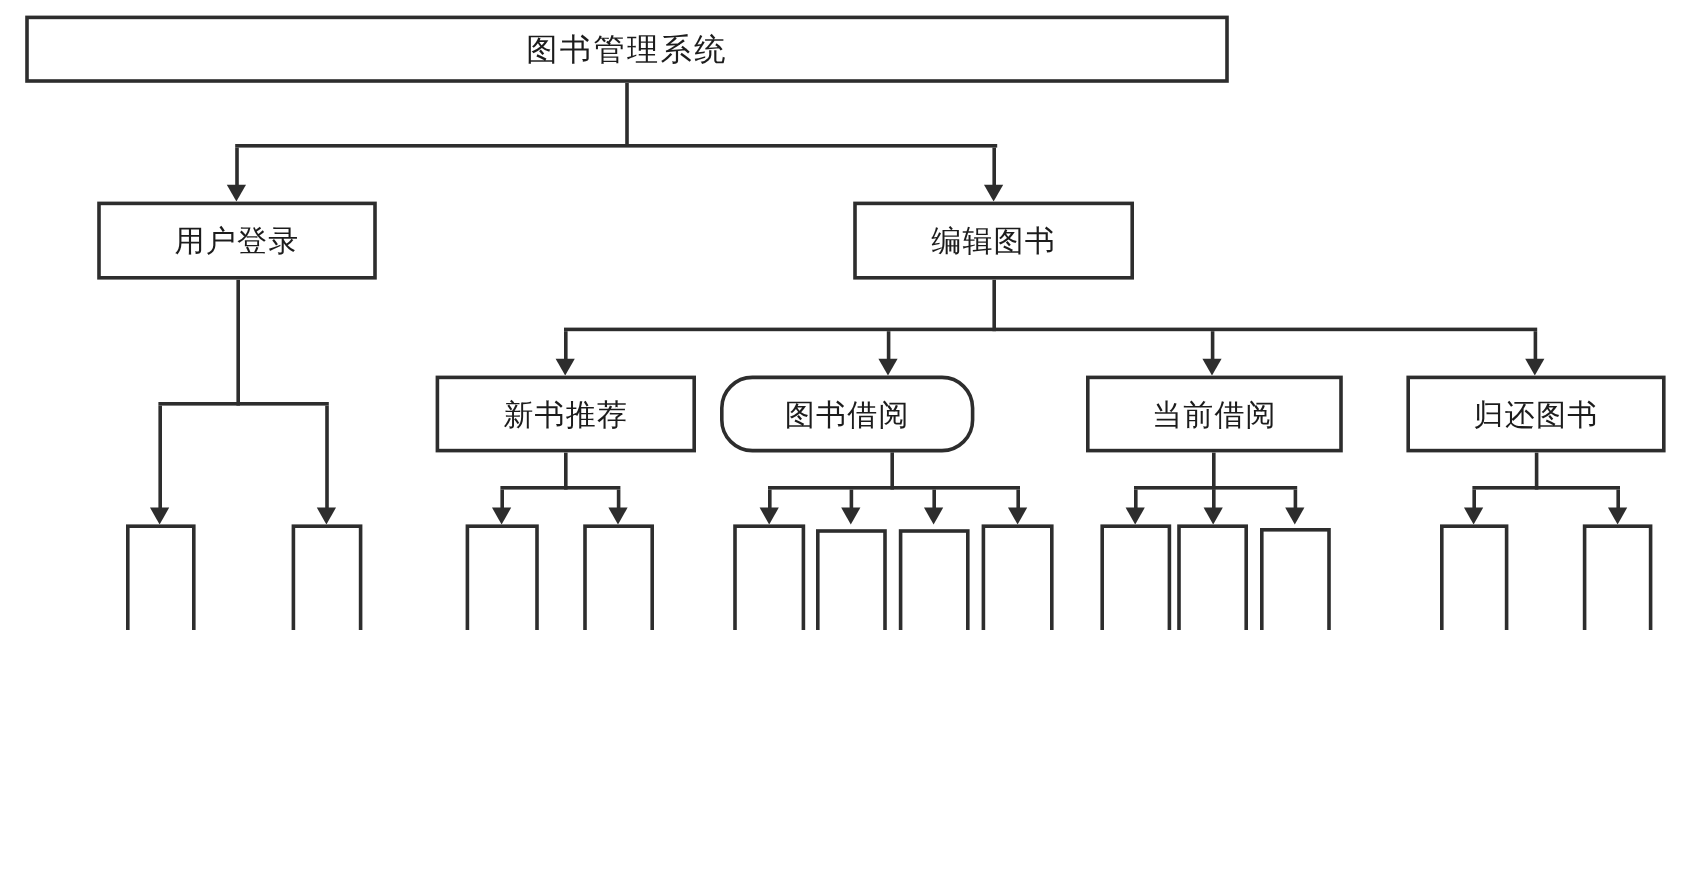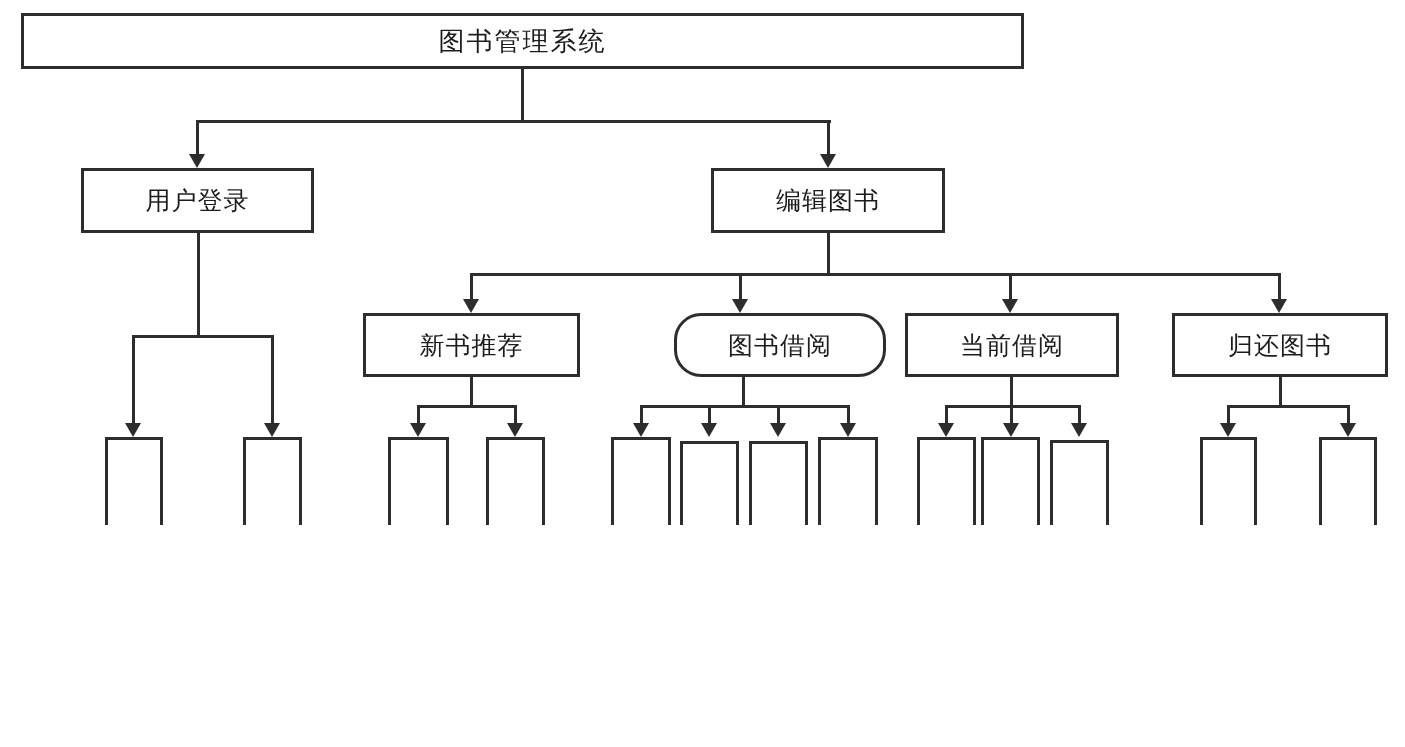--- a/index.html
+++ b/index.html
@@ -80,21 +80,21 @@
   <div class="varrow" style="left:264px;top:338px;height:99px;"></div>
 
   <div class="vline" style="left:827px;top:233px;height:43px;"></div>
   <div class="hline" style="left:470px;top:273px;width:811px;"></div>
   <div class="varrow" style="left:463px;top:276px;height:37px;"></div>
   <div class="varrow" style="left:732px;top:276px;height:37px;"></div>
   <div class="varrow" style="left:1002px;top:276px;height:37px;"></div>
   <div class="varrow" style="left:1271px;top:276px;height:37px;"></div>
 
   <div class="box hbox" style="left:363px;top:313px;width:217px;height:64px;">新书推荐</div>
-  <div class="box hbox" style="left:674px;top:313px;width:212px;height:64px;border-radius:27px;">图书借阅</div>
+  <div class="box hbox" style="left:600px;top:313px;width:212px;height:64px;border-radius:27px;">图书借阅</div>
   <div class="box hbox" style="left:905px;top:313px;width:214px;height:64px;">当前借阅</div>
   <div class="box hbox" style="left:1172px;top:313px;width:216px;height:64px;">归还图书</div>
 
   <div class="vline" style="left:470px;top:377px;height:31px;"></div>
   <div class="hline" style="left:417px;top:405px;width:100px;"></div>
   <div class="varrow" style="left:410px;top:408px;height:29px;"></div>
   <div class="varrow" style="left:507px;top:408px;height:29px;"></div>
 
   <div class="vline" style="left:742px;top:377px;height:31px;"></div>
   <div class="hline" style="left:640px;top:405px;width:210px;"></div>

